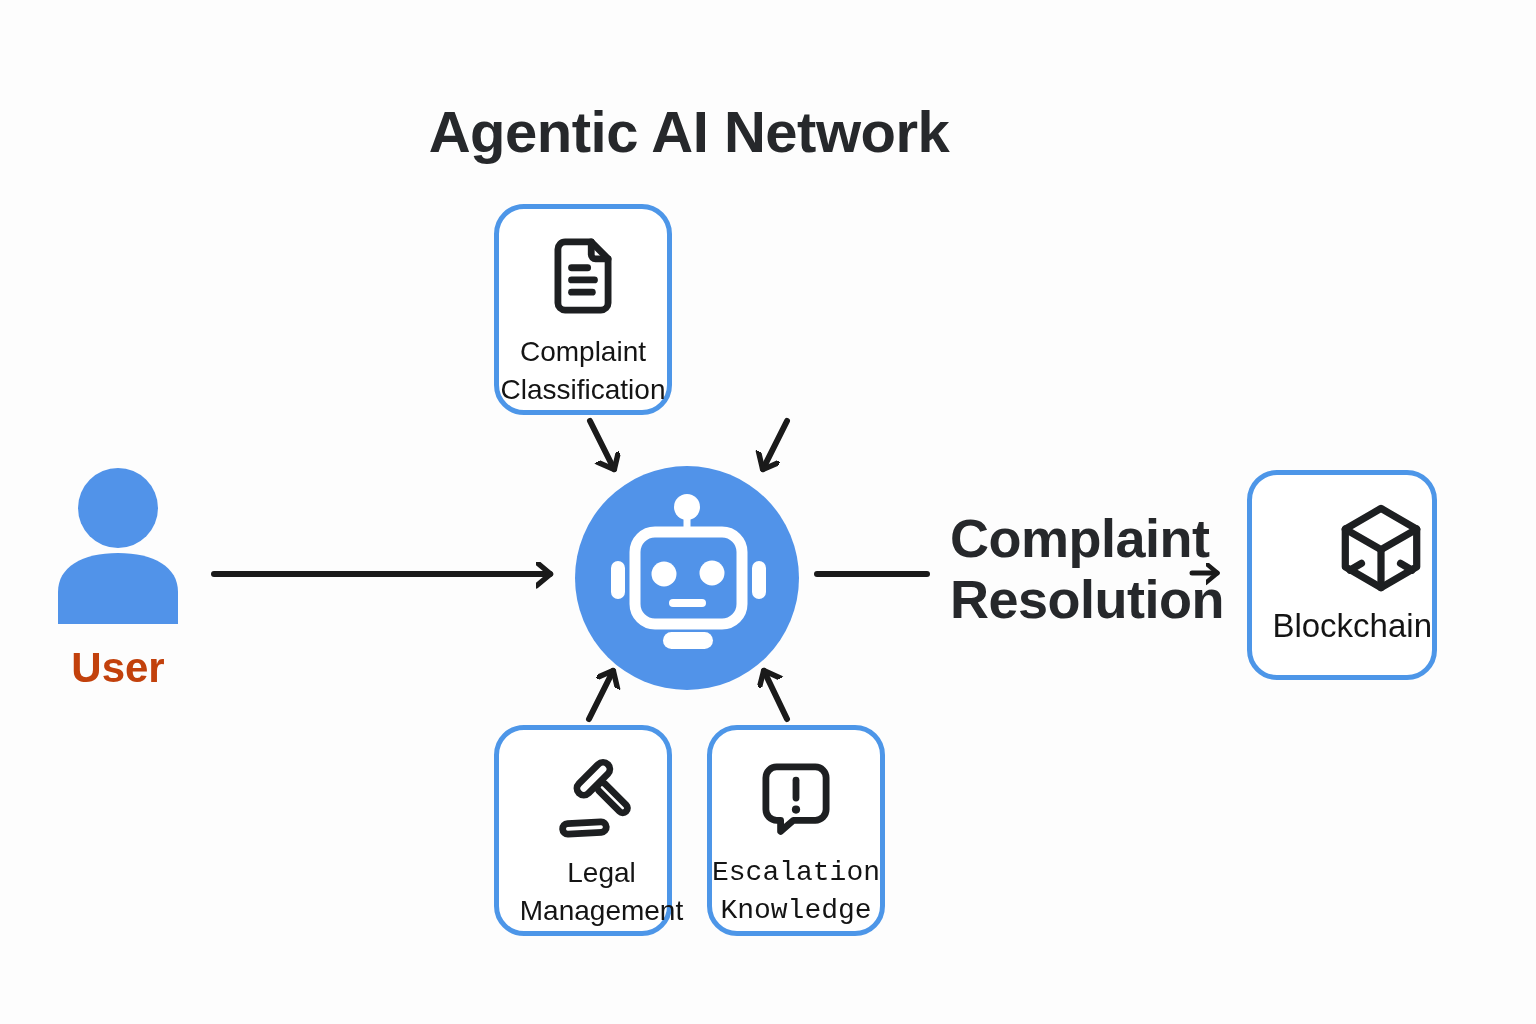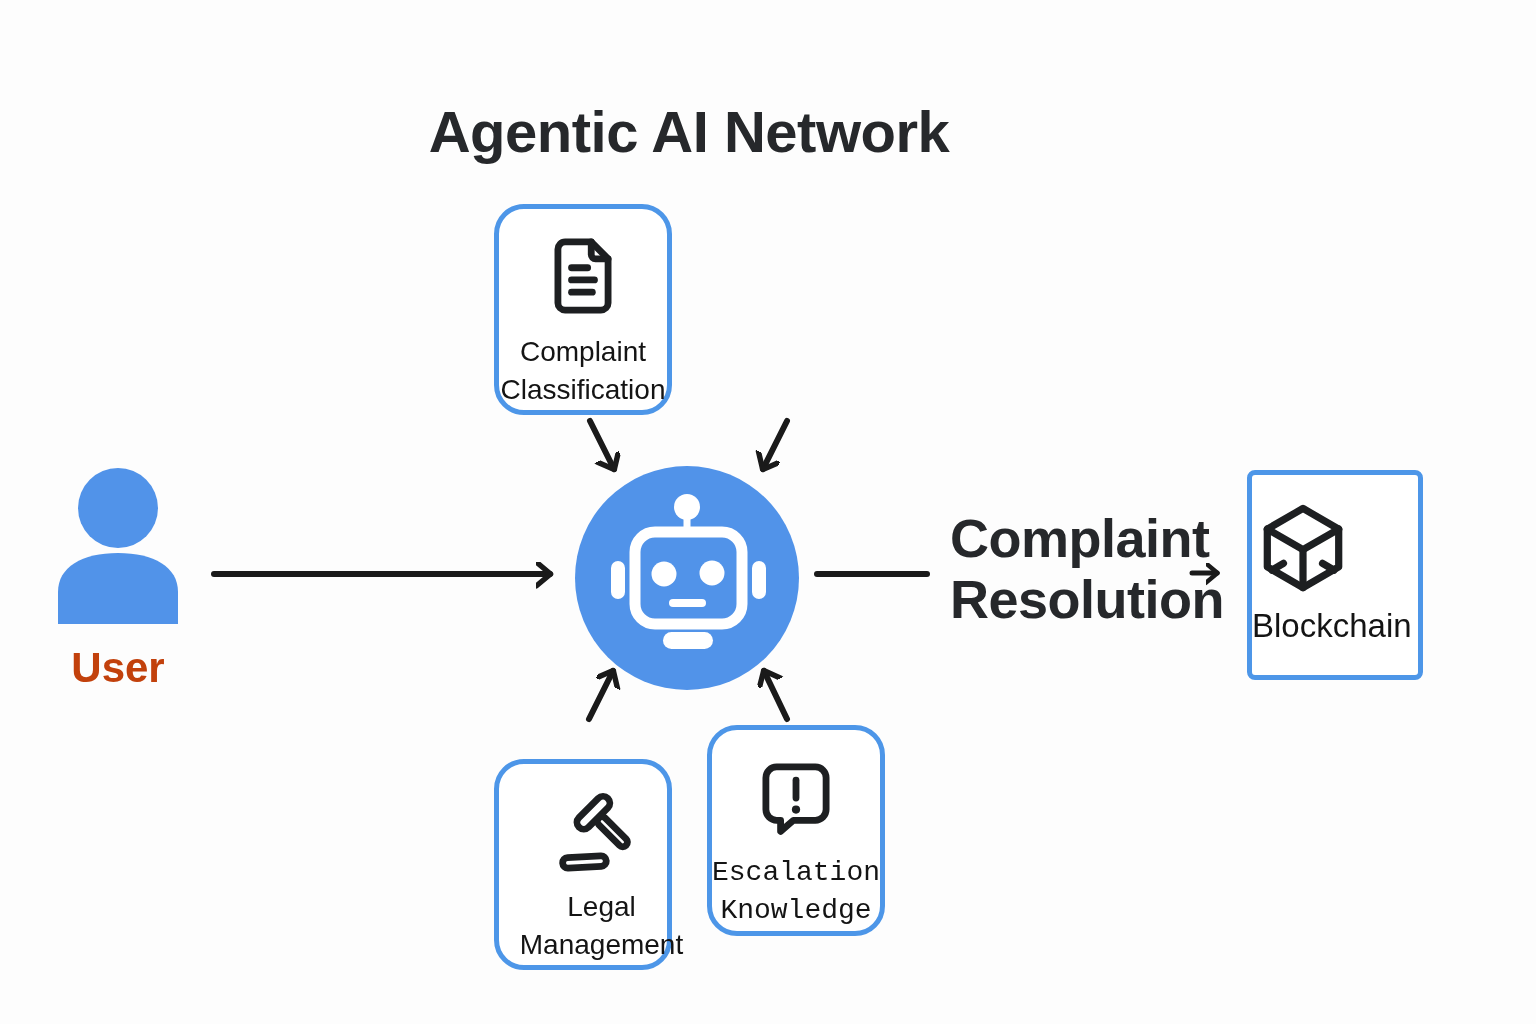--- a/index.html
+++ b/index.html
@@ -56,21 +56,21 @@
   .agent-label {
     margin-top: 14px;
     font-size: 28px;
     line-height: 38px;
     text-align: center;
     color: #141414;
     font-weight: 400;
   }
   .box-cc { left: 494px; top: 204px; }
   .box-ec { left: 707px; top: 204px; }
-  .box-lk { left: 494px; top: 759px; padding-left: 37px; }
+  .box-lk { left: 494px; top: 725px; padding-left: 37px; }
   .box-em { left: 707px; top: 725px; font-family: Liberation Mono, monospace; }
 
   .center-node {
     position: absolute;
     left: 575px;
     top: 466px;
     width: 224px;
     height: 224px;
   }
 
@@ -101,29 +101,29 @@
     letter-spacing: -0.5px;
     line-height: 61px;
     color: #26282b;
     white-space: nowrap;
   }
 
   .blockchain-box {
     position: absolute;
     left: 1247px;
     top: 470px;
-    width: 176px;
+    width: 190px;
     height: 210px;
     background: #ffffff;
     border: 5px solid #4d96e8;
-    border-radius: 8px;
+    border-radius: 30px;
     box-sizing: border-box;
     display: flex;
     flex-direction: column;
-    align-items: flex-start;
+    align-items: flex-end;
     justify-content: flex-start;
     padding-top: 22px;
   }
   .blockchain-box .icon {
     width: 102px;
     height: 102px;
     display: block;
   }
   .blockchain-label {
     margin-top: 8px;

